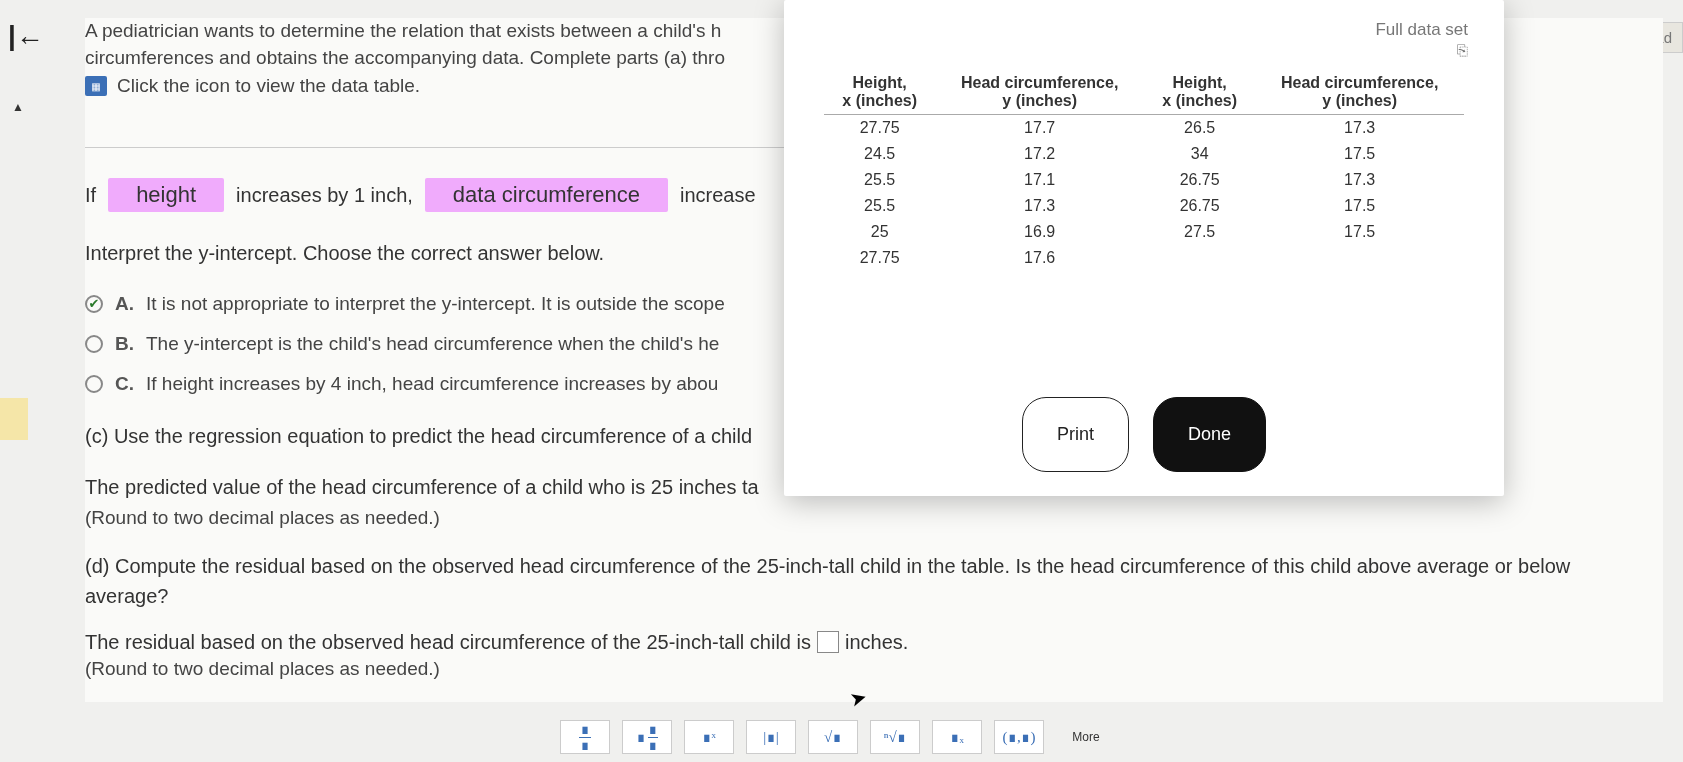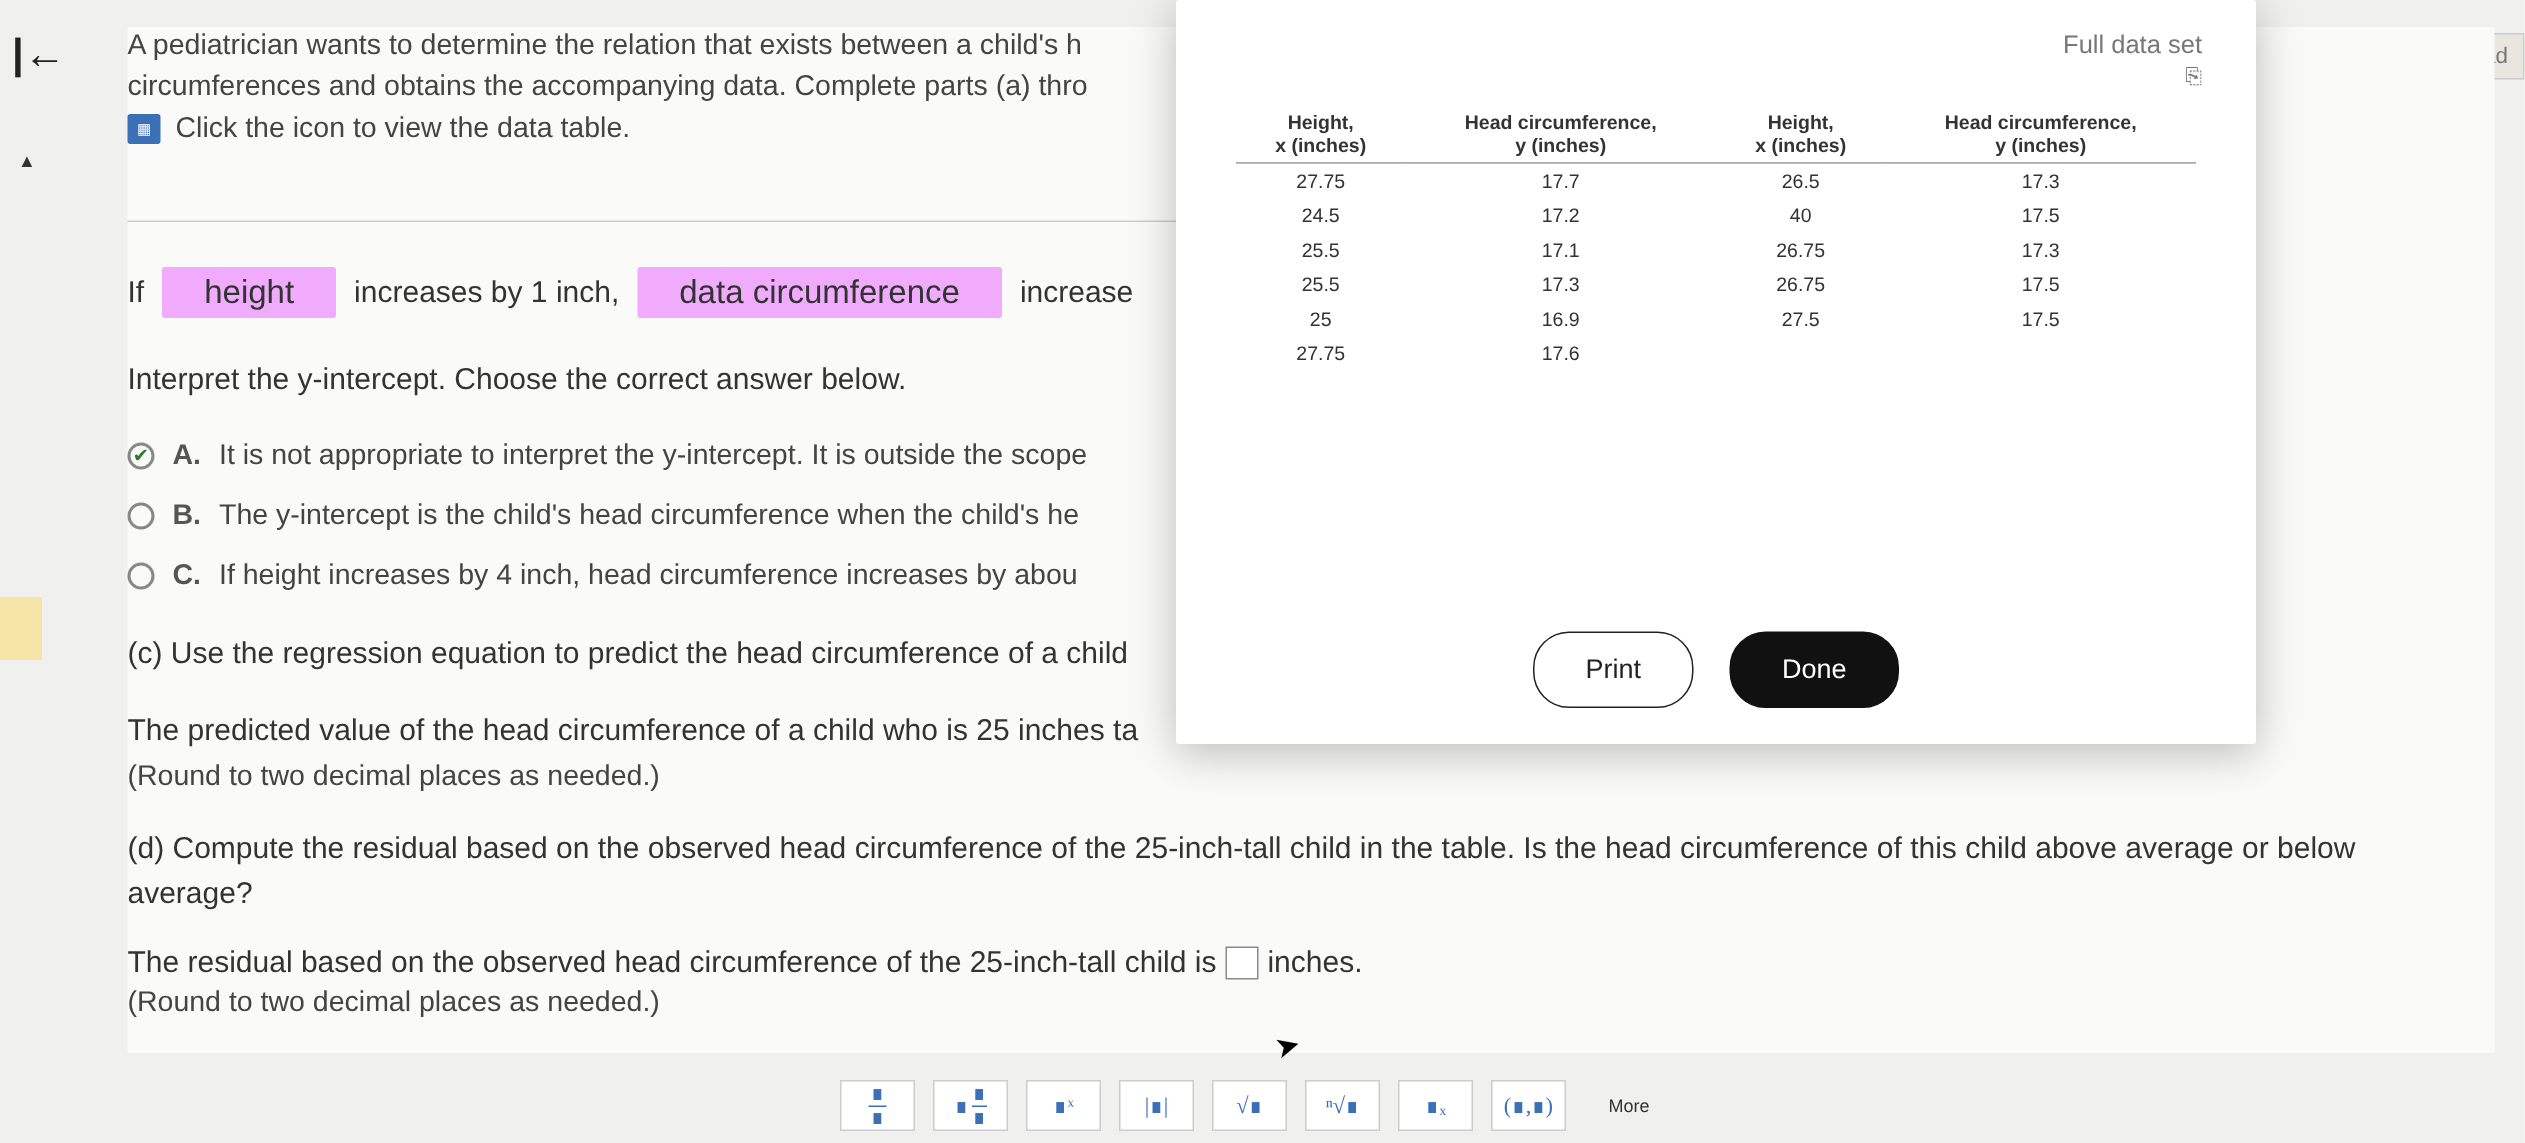--- a/index.html
+++ b/index.html
@@ -189,21 +189,21 @@
     text-align: right;
   }
   .copy-icon {
     font-size: 14px;
     color: #777;
     margin-top: 2px;
   }
   .data-table {
     width: 100%;
     border-collapse: collapse;
-    font-size: 13px;
+    font-size: 16px;
     color: #333;
     margin-top: 10px;
   }
   .data-table th {
     font-weight: bold;
     padding: 4px 10px;
     text-align: center;
     border-bottom: 1px solid #aaa;
     vertical-align: bottom;
   }
@@ -214,21 +214,21 @@
   .modal-buttons {
     position: absolute;
     bottom: 24px;
     left: 0;
     right: 0;
     display: flex;
     justify-content: center;
     gap: 24px;
   }
   .btn {
-    padding: 14px 34px;
+    padding: 26px 34px;
     border-radius: 24px;
     font-size: 18px;
     cursor: pointer;
     margin-top: 32px;
   }
   .btn-print {
     background: #fff;
     border: 1.5px solid #222;
     color: #222;
   }
@@ -370,21 +370,21 @@
     <tbody>
       <tr>
           <td>27.75</td>
           <td>17.7</td>
           <td>26.5</td>
           <td>17.3</td>
         </tr>
       <tr>
           <td>24.5</td>
           <td>17.2</td>
-          <td>40</td>
+          <td>34</td>
           <td>17.5</td>
         </tr>
       <tr>
           <td>25.5</td>
           <td>17.1</td>
           <td>26.75</td>
           <td>17.3</td>
         </tr>
       <tr>
           <td>25.5</td>

